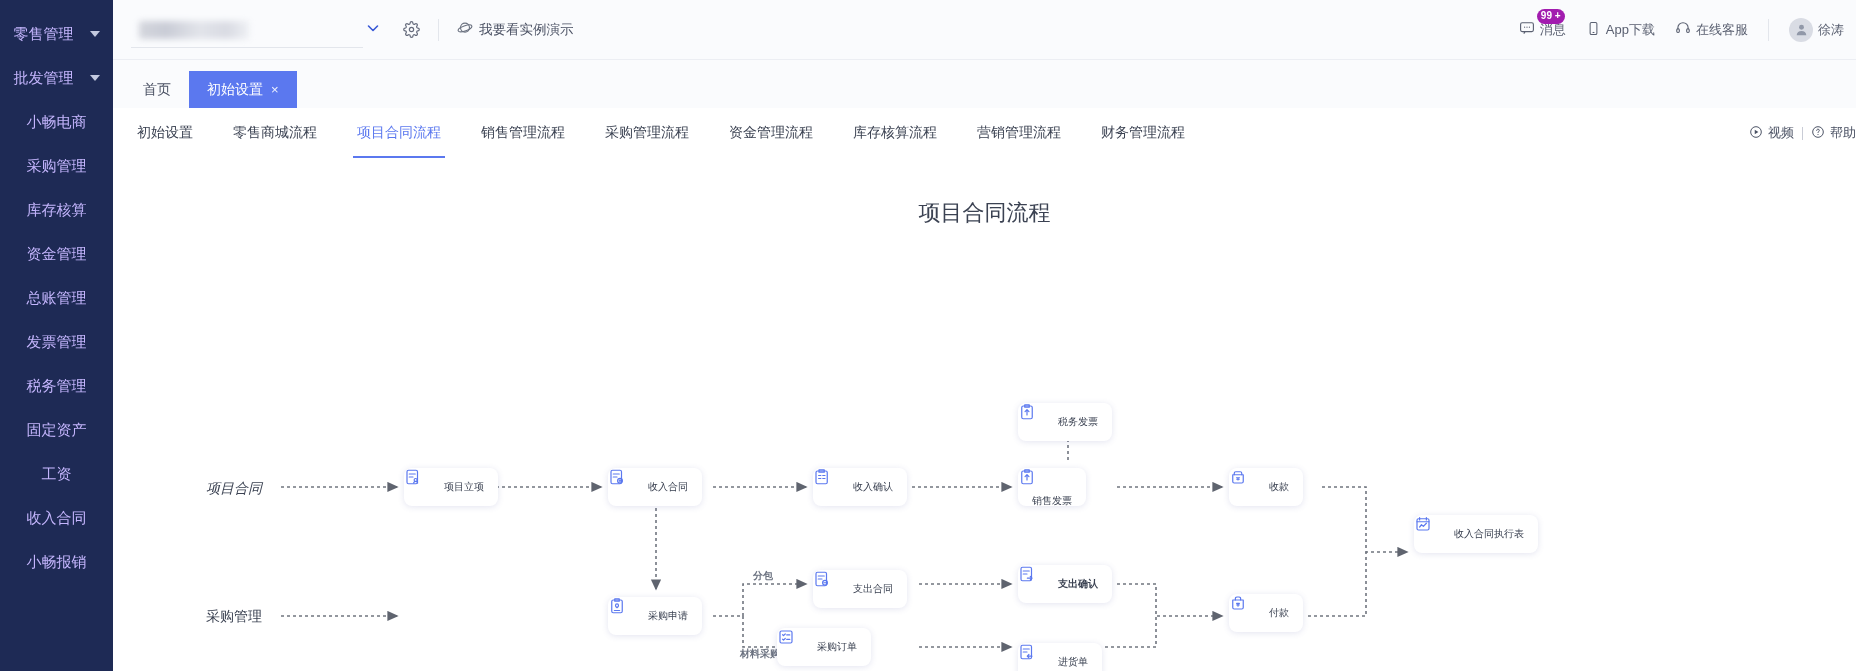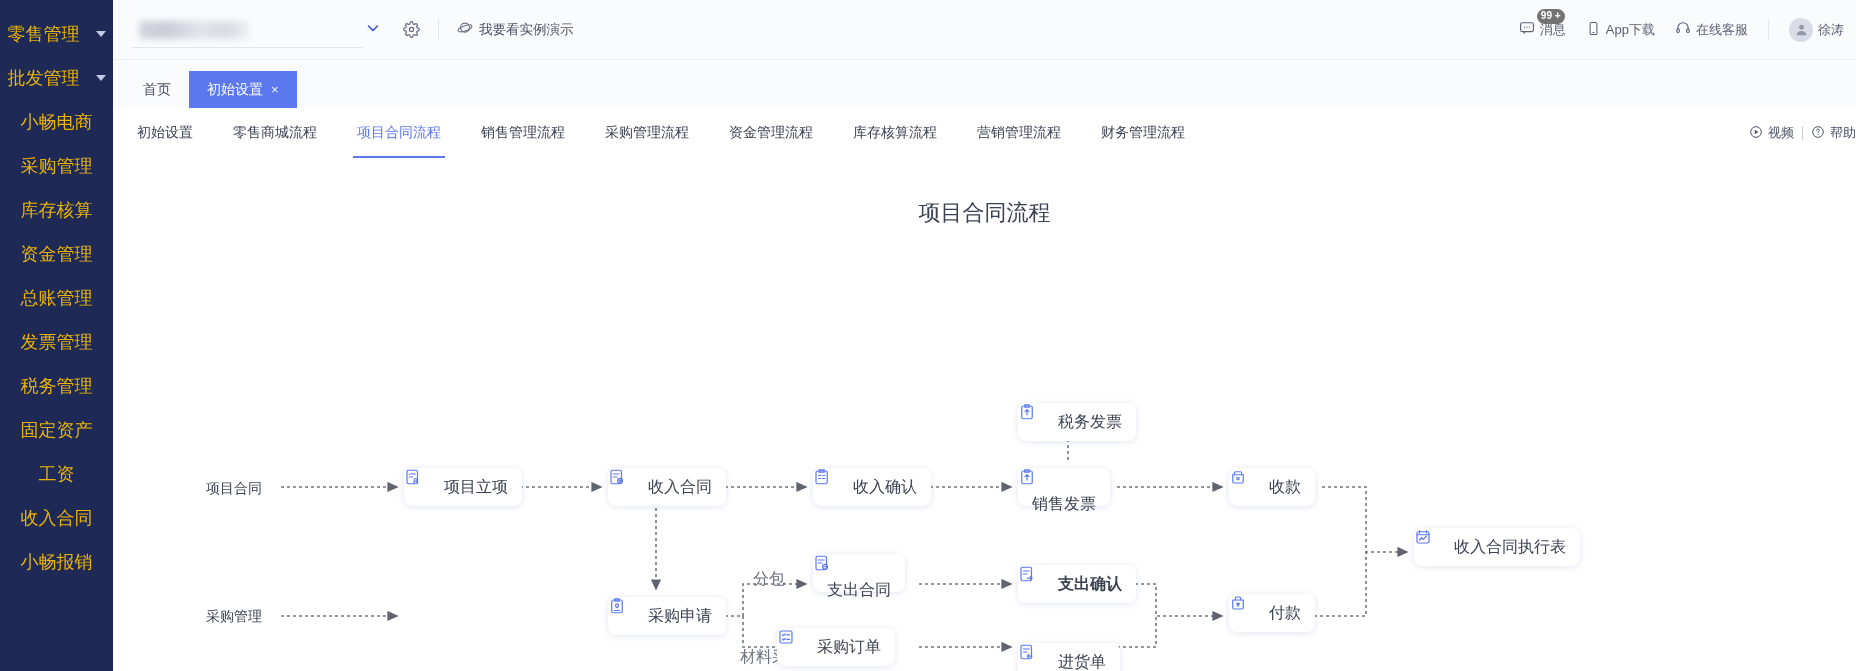--- a/index.html
+++ b/index.html
@@ -22,21 +22,21 @@
   .logo-row { display:flex; align-items:center; gap:5px; }
   .logo-mark {
     width:22px; height:22px; flex:0 0 22px;
     display:flex; align-items:center; justify-content:center;
   }
   .logo-text { color:#fff; font-size:12.5px; letter-spacing:-0.3px; white-space:nowrap; }
   .logo-sub { color:#fff; font-size:11.5px; margin-top:2px; padding-left:1px; }
   .nav { margin-top:12px; }
   .nav-item {
     height:44px; display:flex; align-items:center; justify-content:center;
-    color:#eab308; font-size:18px; cursor:pointer; gap:16px;
+    color:#c4b5fd; font-size:15px; cursor:pointer; gap:16px;
   }
   .caret-d {
     width:0;height:0;border-left:5px solid transparent;border-right:5px solid transparent;
     border-top:6px solid #c3c9e0; display:inline-block;
   }
 
   
   .topbar {
     position:absolute; left:113px; top:0; right:0; height:60px;
     background:#fafbfd; border-bottom:1px solid #eceef3;
@@ -53,21 +53,21 @@
   }
   .chev-down { margin-left:auto; color:#3858d6; font-size:13px; }
   .gear { margin-left:22px; color:#555c6e; display:flex; align-items:center; cursor:pointer; }
   .vdiv { width:1px; height:22px; background:#e3e6ec; margin:0 18px; }
   .demo-link { display:flex; align-items:center; gap:6px; color:#4a5163; font-size:13.5px; cursor:pointer; }
 
   .top-right { margin-left:auto; display:flex; align-items:center; padding-right:12px; gap:20px; }
   .tr-item { display:flex; align-items:center; gap:5px; color:#5a6071; font-size:13px; cursor:pointer; position:relative; }
   .badge {
     position:absolute; left:18px; top:-11px;
-    background:#737373; color:#fff; font-size:10px; line-height:14px;
+    background:#a21caf; color:#fff; font-size:10px; line-height:14px;
     height:15px; padding:0 4px; border-radius:8px; font-weight:bold;
     white-space:nowrap;
   }
   .avatar {
     width:24px;height:24px;border-radius:50%;background:#d9dce4;
     display:flex;align-items:center;justify-content:center;color:#9198a8;
   }
 
   
   .pagetabs {
@@ -110,28 +110,28 @@
     text-align:center; font-size:22px; color:#3b4252; margin-top:40px; font-weight:normal;
   }
 
   
   .flow { position:relative; width:100%; height:420px; margin-top:8px; }
   .flow svg { position:absolute; left:0; top:0; }
   .node {
     position:absolute; height:38px; background:#fff;
     border-radius:8px; box-shadow:0 1px 6px rgba(80,90,160,.16);
     display:flex; align-items:center; gap:8px; padding:0 14px;
-    font-size:16px; color:#3b4252; cursor:pointer; white-space:nowrap;
+    font-size:10px; color:#3b4252; cursor:pointer; white-space:nowrap;
   }
   .node .ic { width:18px;height:18px;flex:0 0 18px; display:flex;align-items:center;justify-content:center; }
   .rowlabel {
     position:absolute; font-size:14px; color:#3b4252; white-space:nowrap;
   }
   .edgelabel {
-    position:absolute; font-size:16px; color:#6b7280; white-space:nowrap;
+    position:absolute; font-size:10px; color:#6b7280; white-space:nowrap;font-weight:bold;
   }
 </style>
 </head>
 <body>
 
 <div id="app">
 
   <div class="sidebar">
     <div class="nav" id="sidebar-nav">
         <div class="nav-item">
@@ -318,21 +318,21 @@
           <path d="M630,380 L630,411 L693,411" marker-end="url(#arr)"></path>
           <path d="M806,348 L898,348" marker-end="url(#arr)"></path>
           <path d="M806,411 L898,411" marker-end="url(#arr)"></path>
 
           <path d="M1004,348 L1043,348 L1043,380 L1109,380" marker-end="url(#arr)"></path>
           <path d="M992,411 L1043,411 L1043,380"></path>
 
           <path d="M1195,380 L1253,380 L1253,316"></path>
         </g>
       </svg>
-    <div class="rowlabel" style="left: 93px; top: 244px;">项目合同</div>
+    <div class="rowlabel" style="left: 93px; top: 244px; font-style: italic;">项目合同</div>
         <div class="rowlabel" style="left: 93px; top: 372px;">采购管理</div>
         <div class="edgelabel" style="left: 640px; top: 333px;">分包</div>
         <div class="edgelabel" style="left: 627px; top: 411px;">材料采购</div>
         <div class="node" style="left: 291px; top: 232px;">
           <span class="ic">
             <svg width="18" height="18" viewBox="0 0 24 24" fill="none" stroke="#5b78ef" stroke-width="1.6" stroke-linecap="round" stroke-linejoin="round">
               <rect x="4" y="3" width="14" height="18" rx="2"></rect>
               <path d="M7 8h8M7 12h5"></path>
               <circle cx="15.5" cy="16" r="2"></circle>
               <path d="M12.8 20c.4-1.4 1.5-2.2 2.7-2.2s2.3.8 2.7 2.2"></path>
@@ -384,21 +384,21 @@
         <div class="node" style="left: 1116px; top: 232px;">
           <span class="ic">
             <svg width="18" height="18" viewBox="0 0 24 24" fill="none" stroke="#5b78ef" stroke-width="1.6" stroke-linecap="round" stroke-linejoin="round">
               <path d="M5 9h14v9a2 2 0 0 1-2 2H7a2 2 0 0 1-2-2z"></path>
               <path d="M7 9V7a2 2 0 0 1 2-2h6a2 2 0 0 1 2 2v2"></path>
               <path d="M10 13h4M12 13v3M10.4 15h3.2"></path>
             </svg>
           </span>
           <span>收款</span>
         </div>
-        <div class="node" style="left: 1301px; top: 292px;">
+        <div class="node" style="left: 1301px; top: 279px;">
           <span class="ic">
             <svg width="18" height="18" viewBox="0 0 24 24" fill="none" stroke="#5b78ef" stroke-width="1.6" stroke-linecap="round" stroke-linejoin="round">
               <rect x="4" y="5" width="16" height="15" rx="2"></rect>
               <path d="M4 9h16"></path>
               <path d="M7.5 3.5v3M16.5 3.5v3"></path>
               <path d="M7.5 16l2.5-3 2.5 2.2L16.5 11"></path>
             </svg>
           </span>
           <span>收入合同执行表</span>
         </div>
@@ -406,21 +406,21 @@
           <span class="ic">
             <svg width="18" height="18" viewBox="0 0 24 24" fill="none" stroke="#5b78ef" stroke-width="1.6" stroke-linecap="round" stroke-linejoin="round">
               <rect x="5" y="4" width="14" height="17" rx="2"></rect>
               <path d="M9 2.5h6v3H9z"></path>
               <path d="M12 9.2c-1.1 0-2 .9-2 2 0 1.5 2 3 2 3s2-1.5 2-3c0-1.1-.9-2-2-2z"></path>
               <path d="M8.5 18h7"></path>
             </svg>
           </span>
           <span>采购申请</span>
         </div>
-        <div class="node" style="left: 700px; top: 318px; flex-direction: column;">
+        <div class="node" style="left: 700px; top: 334px;">
           <span class="ic">
             <svg width="18" height="18" viewBox="0 0 24 24" fill="none" stroke="#5b78ef" stroke-width="1.6" stroke-linecap="round" stroke-linejoin="round">
               <rect x="4" y="3" width="14" height="18" rx="2"></rect>
               <path d="M7 8h8M7 12h5"></path>
               <circle cx="16" cy="17" r="3.2"></circle>
               <path d="M14.4 17h3.2"></path>
             </svg>
           </span>
           <span>支出合同</span>
         </div>

